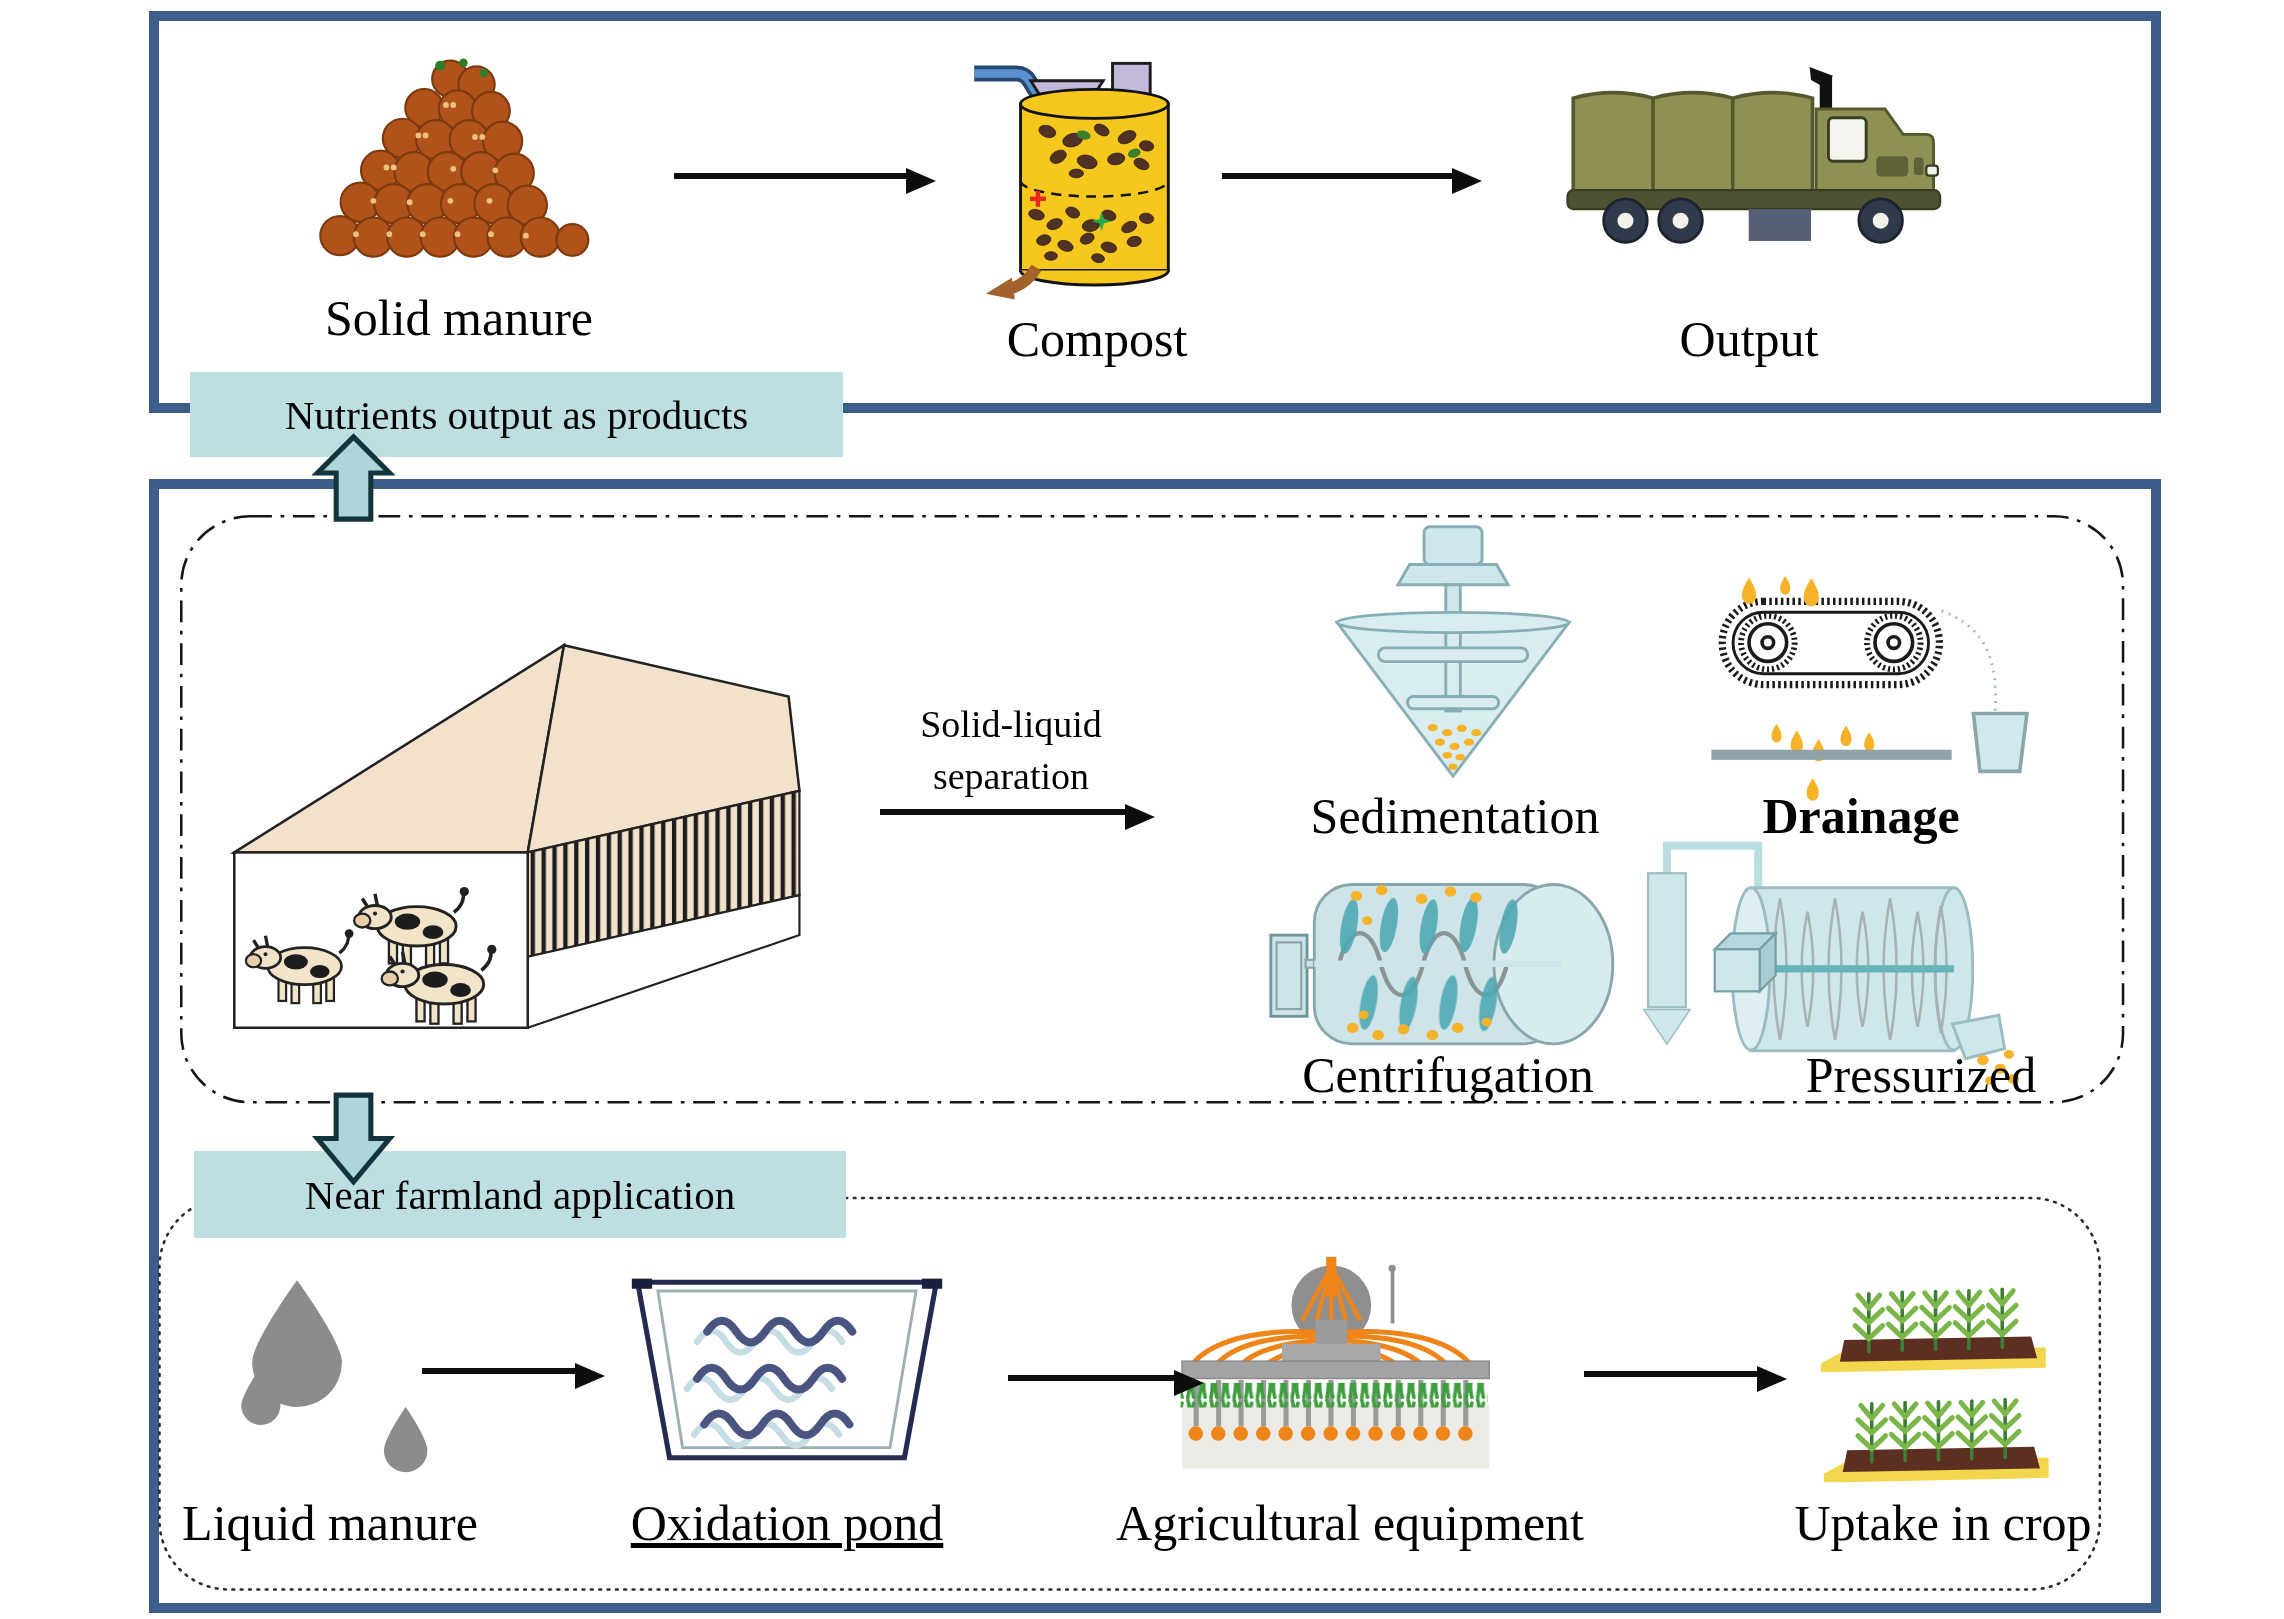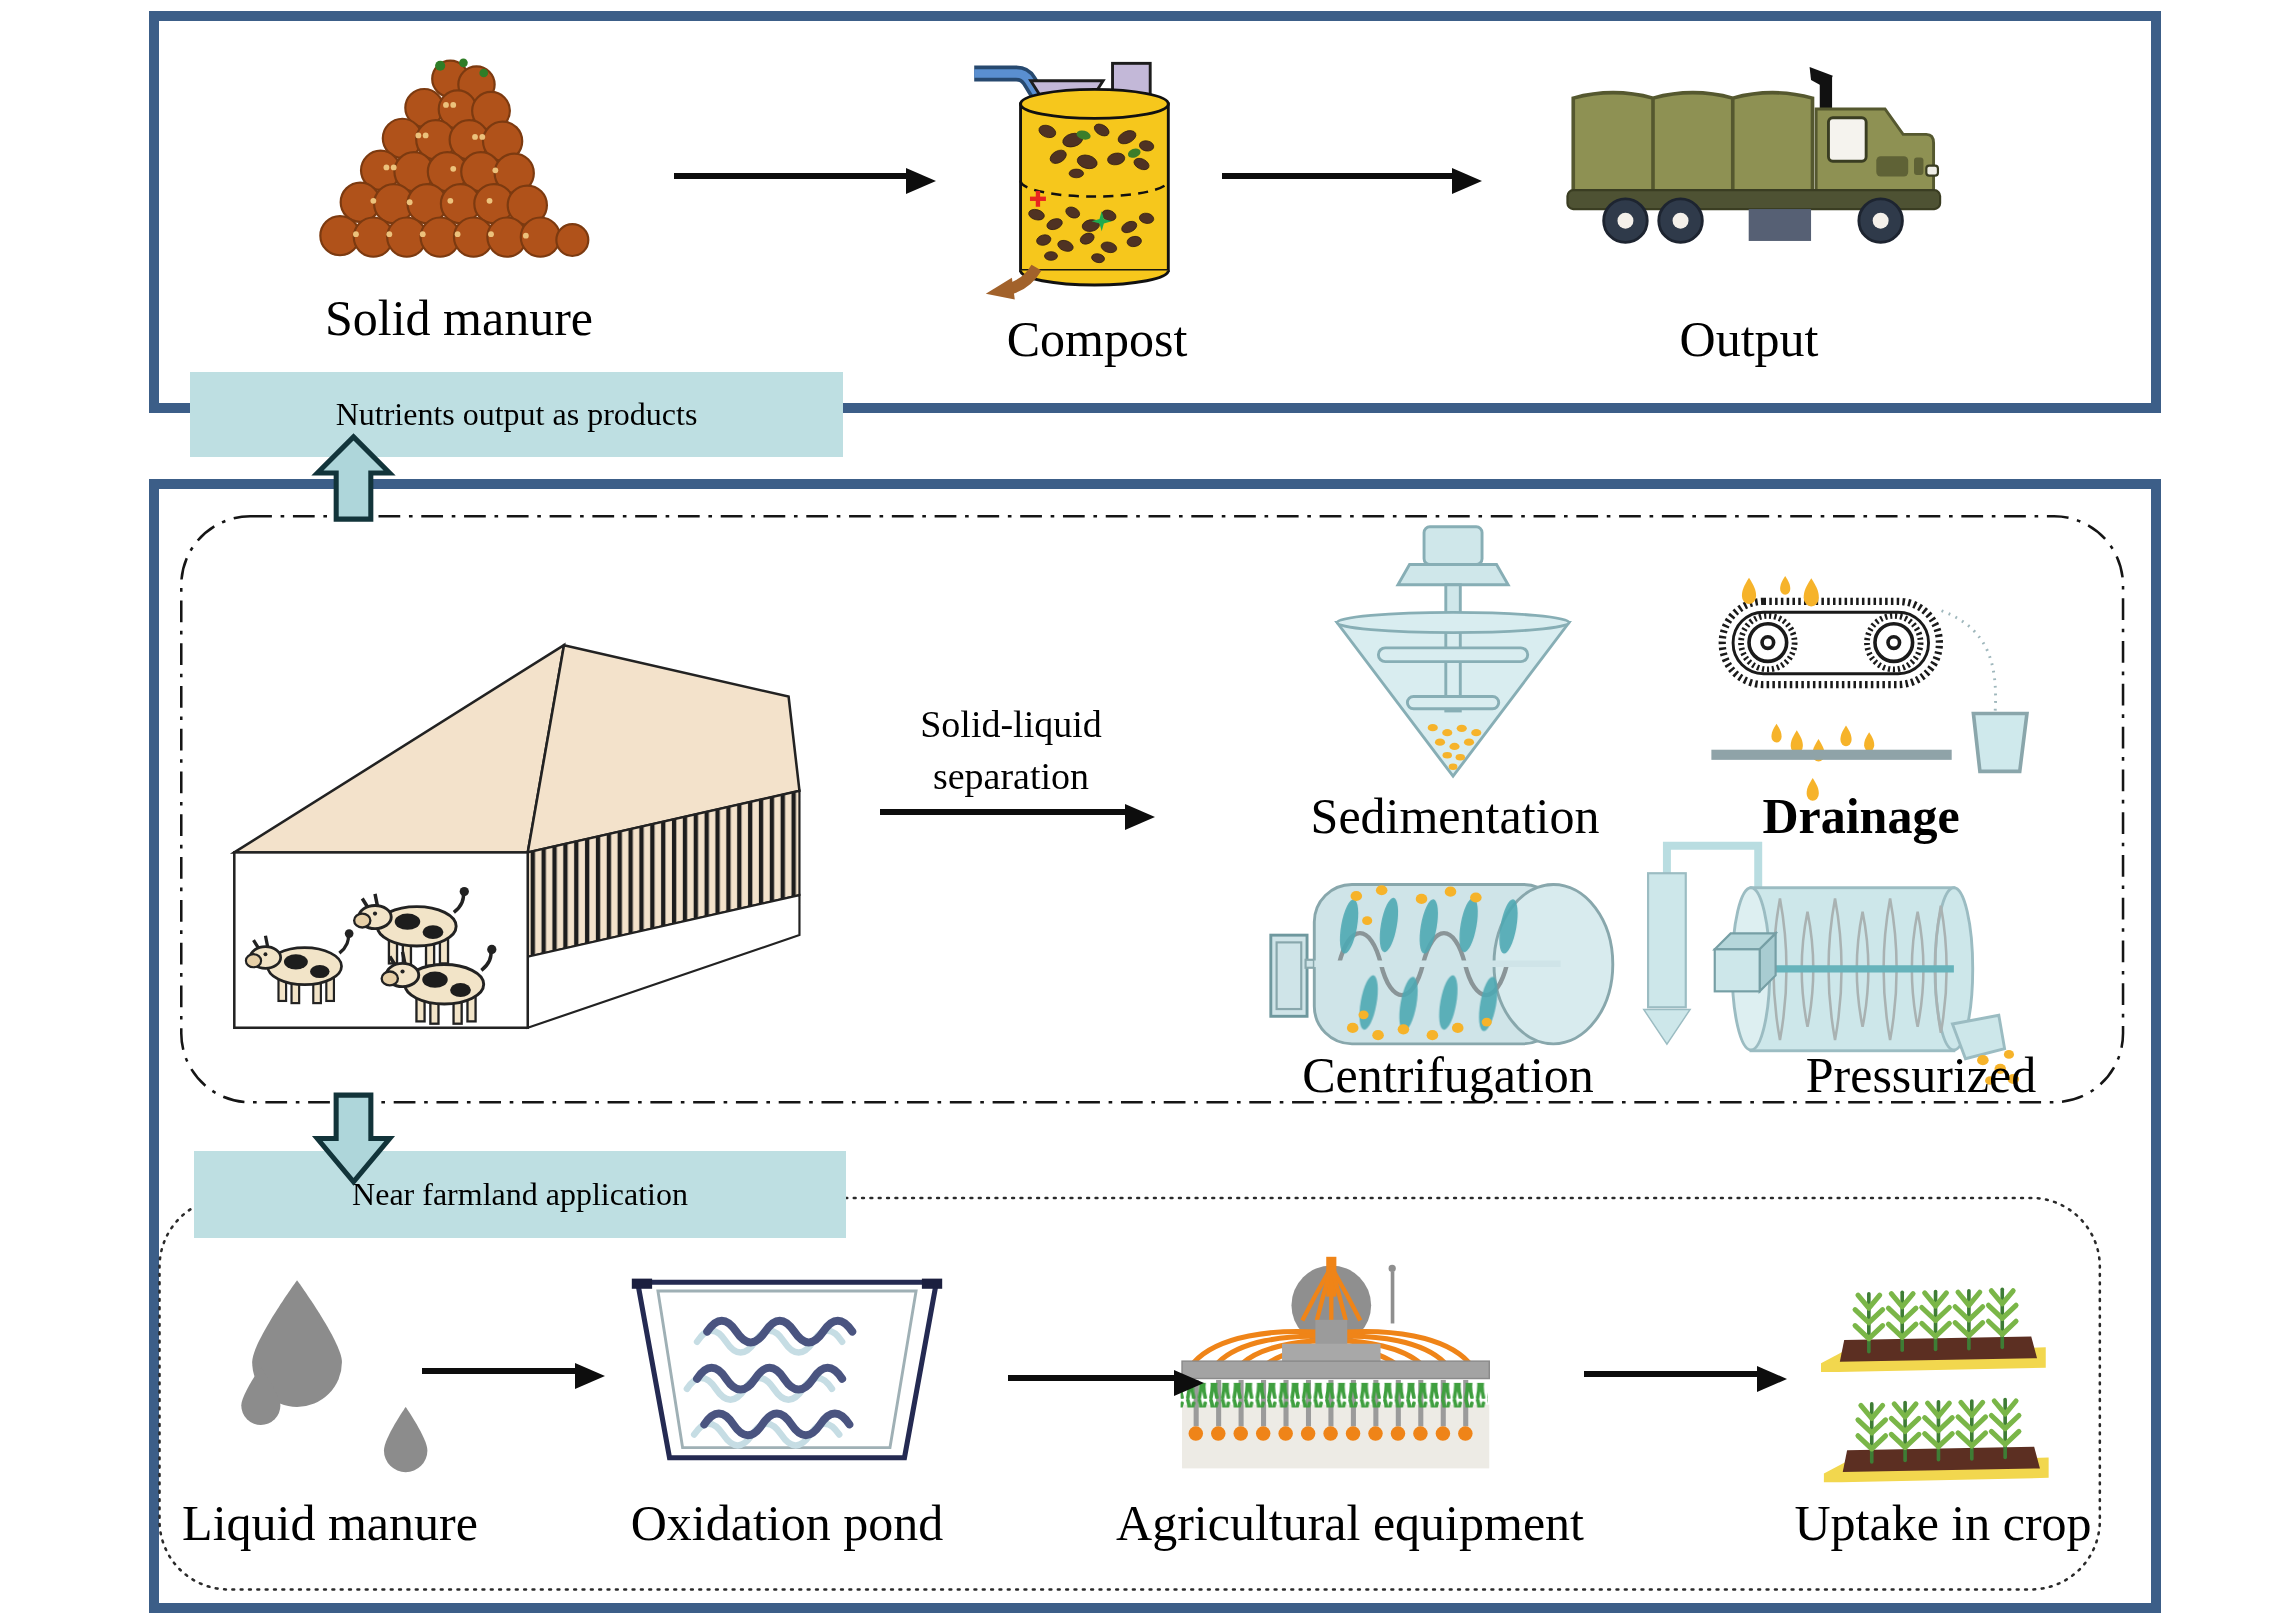--- a/index.html
+++ b/index.html
@@ -6,21 +6,21 @@
   body{
     width:2284px;height:1620px;position:relative;background:#fff;overflow:hidden;
     font-family:"Liberation Serif","DejaVu Serif",serif;color:#000;
   }
   .abs{position:absolute;}
   .frame{
     position:absolute;border:10px solid #3c5e88;background:#fff;
   }
   .tag{
     position:absolute;background:#bedfe2;display:flex;align-items:center;justify-content:center;
-    font-size:32px;z-index:6;
+    font-size:41px;z-index:6;
   }
   .lbl{
     position:absolute;transform:translateX(-50%);white-space:nowrap;
     font-size:50px;text-align:center;z-index:5;
   }
   .lbl-wrap{
     position:absolute;transform:translateX(-50%);width:276px;text-align:center;
     font-size:38px;line-height:1.38;z-index:5;
   }
   .arrow{position:absolute;border-top:6.5px solid #0d0d0d;z-index:4;}
@@ -373,21 +373,21 @@
   <rect x="416" y="5" width="28" height="14" fill="#1b1f3f"></rect>
   <g>
     <use href="#waveD" transform="translate(106,92)" stroke="#c6dde4" stroke-width="9"></use>
     <use href="#waveD" transform="translate(120,78)" stroke="#4a5480" stroke-width="11"></use>
     <use href="#waveD" transform="translate(92,157)" stroke="#c6dde4" stroke-width="9"></use>
     <use href="#waveD" transform="translate(106,143)" stroke="#4a5480" stroke-width="11"></use>
     <use href="#waveD" transform="translate(102,220)" stroke="#c6dde4" stroke-width="9"></use>
     <use href="#waveD" transform="translate(116,206)" stroke="#4a5480" stroke-width="11"></use>
   </g>
 </svg>
-<div class="lbl" style="left:787px;top:1494px;">Oxidation pond</div>
+<div class="lbl" style="left:787px;top:1494px;text-decoration:underline;">Oxidation pond</div>
 
 <div class="arrow" style="left:1008px;top:1375px;width:167px;"></div>
 
 <svg class="icon" style="left:1173px;top:1251px;" width="334" height="221" viewBox="0 0 460 305">
   <defs>
     <pattern id="grassP" width="16" height="34" patternUnits="userSpaceOnUse">
       <path d="M4,2 q4,10 0,30 M12,6 q-4,10 0,26" stroke="#3f9f3f" stroke-width="5" fill="none" stroke-linecap="round"></path>
     </pattern>
   </defs>
   <rect x="12" y="212" width="424" height="88" fill="#edebe5"></rect>

